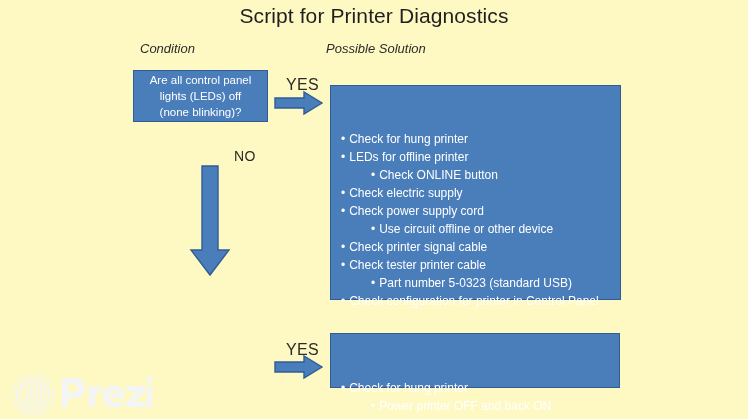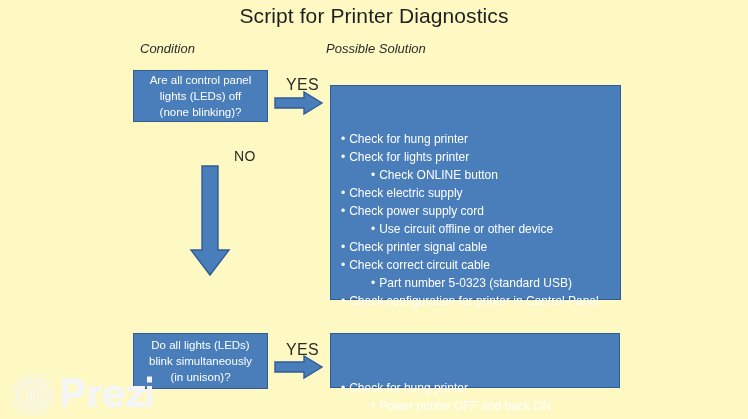--- a/index.html
+++ b/index.html
@@ -169,45 +169,38 @@
 
   <div class="yes-label" id="yes-label-1">YES</div>
 
   <svg class="arrow-right" id="arrow-right-1" viewBox="0 0 50 26">
     <polygon points="1,8 30,8 30,2 48,13 30,24 30,18 1,18" fill="#4a7ebb" stroke="#2f5c96" stroke-width="1.4" stroke-linejoin="miter"></polygon>
   </svg>
 
   <div class="blue-box" id="sol-box-1">
     <div class="sol-list">
       <div class="b1">Check for hung printer</div>
-      <div class="b1">Check for lights printer</div>
+      <div class="b1">LEDs for offline printer</div>
       <div class="b2">Check ONLINE button</div>
       <div class="b1">Check electric supply</div>
       <div class="b1">Check power supply cord</div>
       <div class="b2">Use circuit offline or other device</div>
       <div class="b1">Check printer signal cable</div>
-      <div class="b1">Check correct circuit cable</div>
+      <div class="b1">Check tester printer cable</div>
       <div class="b2">Part number 5-0323 (standard USB)</div>
       <div class="b1">Check configuration for printer in Control Panel</div>
     </div>
   </div>
 
   <div id="no-label">NO</div>
 
   <svg id="arrow-down-no" viewBox="0 0 44 112">
     <polygon points="14,1 30,1 30,85 41,85 22,110 3,85 14,85" fill="#4a7ebb" stroke="#2f5c96" stroke-width="1.4" stroke-linejoin="miter"></polygon>
   </svg>
 
-  <div class="blue-box cond-box" id="cond-box-2">
-    <div class="lines">
-      <div>Do all lights (LEDs)</div>
-      <div>blink simultaneously</div>
-      <div>(in unison)?</div>
-    </div>
-  </div>
 
   <div class="yes-label" id="yes-label-2">YES</div>
 
   <svg class="arrow-right" id="arrow-right-2" viewBox="0 0 50 26">
     <polygon points="1,8 30,8 30,2 48,13 30,24 30,18 1,18" fill="#4a7ebb" stroke="#2f5c96" stroke-width="1.4" stroke-linejoin="miter"></polygon>
   </svg>
 
   <div class="blue-box" id="sol-box-2">
     <div class="sol-list">
       <div class="b1">Check for hung printer</div>

